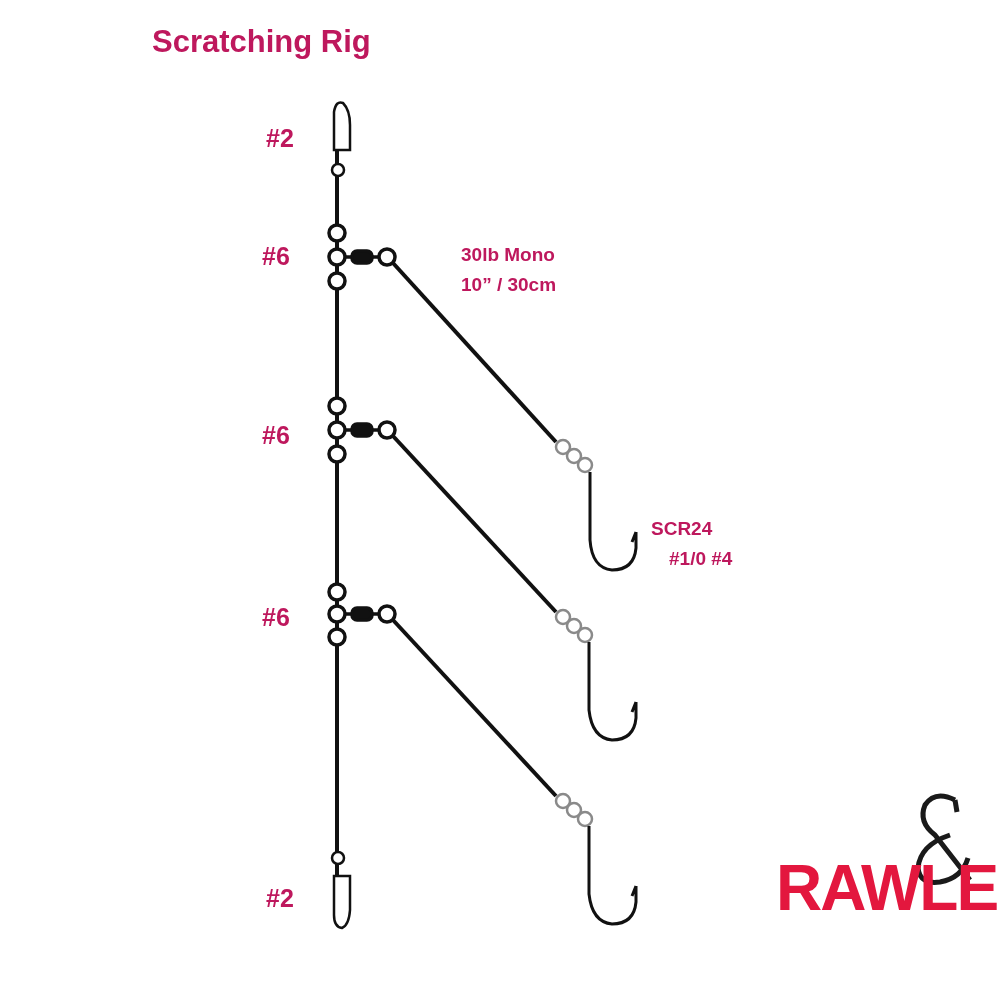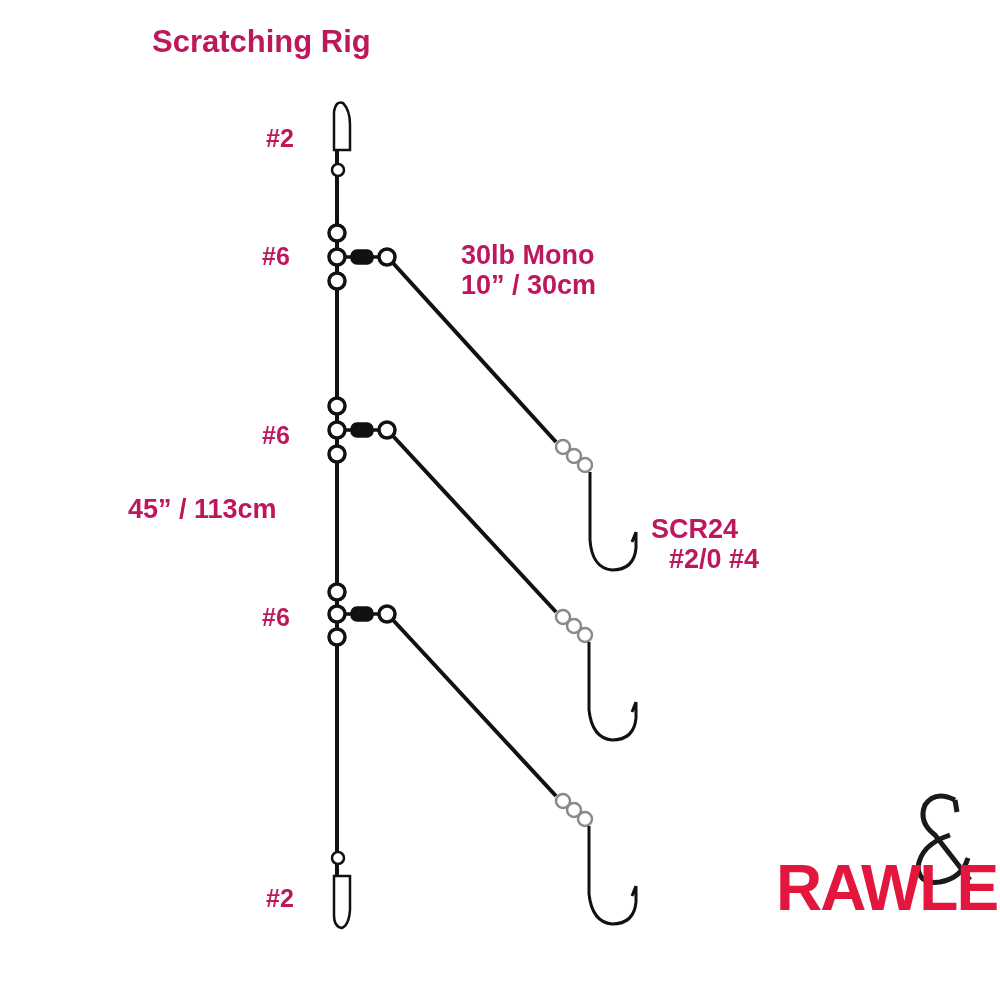--- a/index.html
+++ b/index.html
@@ -1,20 +1,20 @@
 <!DOCTYPE html>
 <html><head>
   <meta charset="utf-8">
   <style>
     html, body { margin: 0; padding: 0; background: #ffffff; }
     body { width: 1000px; height: 1000px; position: relative; overflow: hidden; font-family: "Liberation Sans", sans-serif; }
     .lbl { position: absolute; font-family: "Liberation Sans", sans-serif; font-weight: bold; color: #be185d; white-space: nowrap; }
     .title { left: 152px; top: 24px; font-size: 31px; }
     .sz { font-size: 25px; }
-    .spec { font-size: 27px; line-height: 30px; }
+    .spec { font-size: 19px; line-height: 30px; }
     #diagram { position: absolute; left: 0; top: 0; }
     .logo { position: absolute; left: 776px; top: 788px; width: 210px; height: 150px; }
     .logo .l1, .logo .l2 { position: absolute; font-family: "Liberation Sans", sans-serif; font-weight: bold; color: #e3173e; font-size: 64px; letter-spacing: -2px; line-height: 64px; }
     .logo .l1 { left: 12px; top: 0; }
     .logo .l2 { left: 0; top: 68px; }
   </style>
 </head>
 <body>
 
 <svg id="diagram" width="1000" height="1000" viewBox="0 0 1000 1000" xmlns="http://www.w3.org/2000/svg">
@@ -107,23 +107,22 @@
 <div class="lbl sz" style="left:262px; top:421px;">#6</div>
 <div class="lbl sz" style="left:262px; top:603px;">#6</div>
 <div class="lbl sz" style="left:266px; top:884px;">#2</div>
 
 <div class="lbl spec" style="left:461px; top:240px;">
   <div>30lb Mono</div>
   <div>10” / 30cm</div>
 </div>
 
 <div class="lbl spec" style="left:128px; top:494px; text-align:center;">
-  <div>45” / 113cm</div>
 </div>
 
 <div class="lbl spec" style="left:651px; top:492px;margin-top:22px;">
   <div>SCR24</div>
-  <div style="padding-left:18px;">#2/0 #4</div>
+  <div style="padding-left:18px;">#1/0 #4</div>
 </div>
 
 <div class="logo">
   <div class="l2">RAWLE</div>
 </div>
 
 </body></html>

